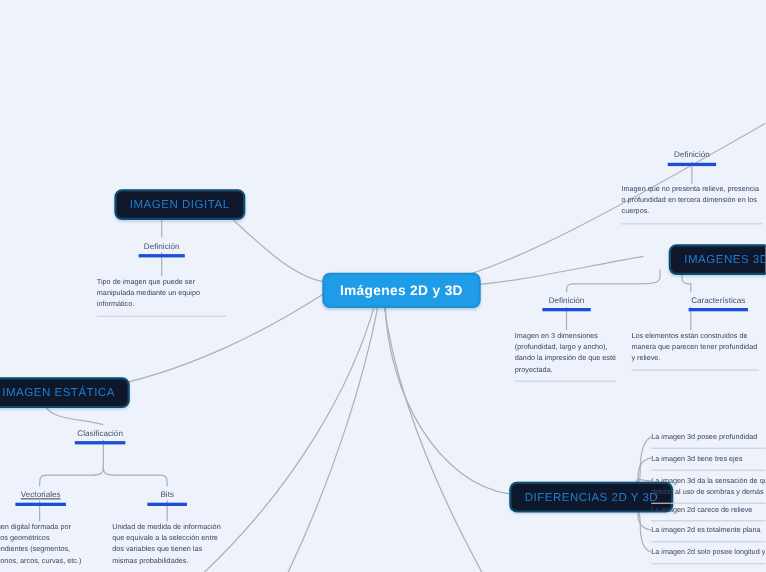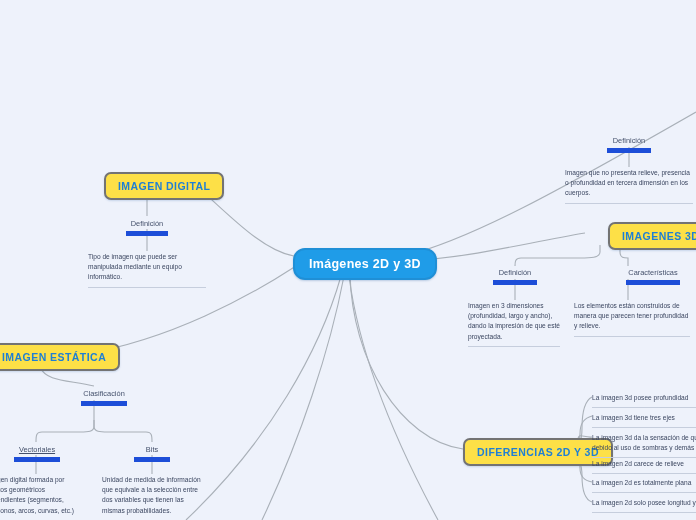--- a/index.html
+++ b/index.html
@@ -22,39 +22,39 @@
     font-weight:bold;
     font-size:12.5px;
     letter-spacing:.3px;
     padding:7px 14px;
     white-space:nowrap;
     box-shadow:0 1px 2px rgba(30,90,160,.25);
   }
   
   .topic-node{
     position:absolute;
-    background:#fde047;
-    border:2px solid #737373;
+    background:#0f172a;
+    border:2px solid #0c4a6e;
     border-radius:7px;
     color:#1f7fd4;
-    font-weight:bold;
+    font-weight:normal;
     font-size:10.5px;
     letter-spacing:.45px;
     padding:6px 12px;
     white-space:nowrap;
     box-shadow:0 1px 2px rgba(30,90,160,.18);
   }
   
   .sub-label{
     position:absolute;
     font-size:7.4px;
     color:#44506b;
     text-align:center;
     padding-bottom:3px;
-    border-bottom:5px solid #1d4ed8;
+    border-bottom:3px solid #1d4ed8;
     white-space:nowrap;
   }
   
   .leaf-text{
     position:absolute;
     font-size:6.6px;
     line-height:1.55;
     color:#3b4660;
     padding-bottom:4px;
     border-bottom:1px solid #c6cedd;
@@ -113,31 +113,31 @@
 
       <path d="M568 449 C 580 449 582 440 582 428 C 582 410 586 400 592 397"></path>
       <path d="M568 449 C 578 449 580 442 580 434 C 580 422 585 418 592 416"></path>
       <path d="M568 449 C 576 449 578 445 578 440 C 578 432 584 438 592 437"></path>
       <path d="M568 450 C 576 452 578 456 578 460 C 578 464 584 463 592 463"></path>
       <path d="M568 450 C 578 454 580 460 580 468 C 580 478 586 481 592 482"></path>
       <path d="M568 450 C 580 456 582 466 582 476 C 582 494 586 500 592 502"></path>
     </g>
   </svg>
 
-  <div class="root-node" style="left:293px;top:248px;border-radius:12px;">Imágenes 2D y 3D</div>
+  <div class="root-node" style="left:293px;top:248px;">Imágenes 2D y 3D</div>
 
   <div class="topic-node" style="left:104px;top:172px;">IMAGEN DIGITAL</div>
 
   <div class="sub-label" style="left:126px;top:219px;width:42px;">Definición</div>
 
   <div class="leaf-text" style="left:88px;top:252px;width:118px;">Tipo de imagen que puede ser manipulada mediante un equipo informático.</div>
 
   <div class="topic-node" style="left:-12px;top:343px;">IMAGEN ESTÁTICA</div>
 
-  <div class="sub-label" style="left:81px;top:389px;width:46px;text-align:center;">Clasificación</div>
+  <div class="sub-label" style="left:68px;top:389px;width:46px;text-align:center;">Clasificación</div>
 
   <div class="sub-label" style="left:14px;top:445px;width:46px;text-decoration:underline;">Vectoriales</div>
 
   <div class="leaf-text" style="left:-14px;top:475px;width:100px;">Imagen digital formada por objetos geométricos dependientes (segmentos, polígonos, arcos, curvas, etc.)</div>
 
   <div class="sub-label" style="left:134px;top:445px;width:36px;text-align:center;">Bits</div>
 
   <div class="leaf-text" style="left:102px;top:475px;width:104px;">Unidad de medida de información que equivale a la selección entre dos variables que tienen las mismas probabilidades.</div>
 
   <div class="sub-label" style="left:607px;top:136px;width:44px;">Definición</div>

